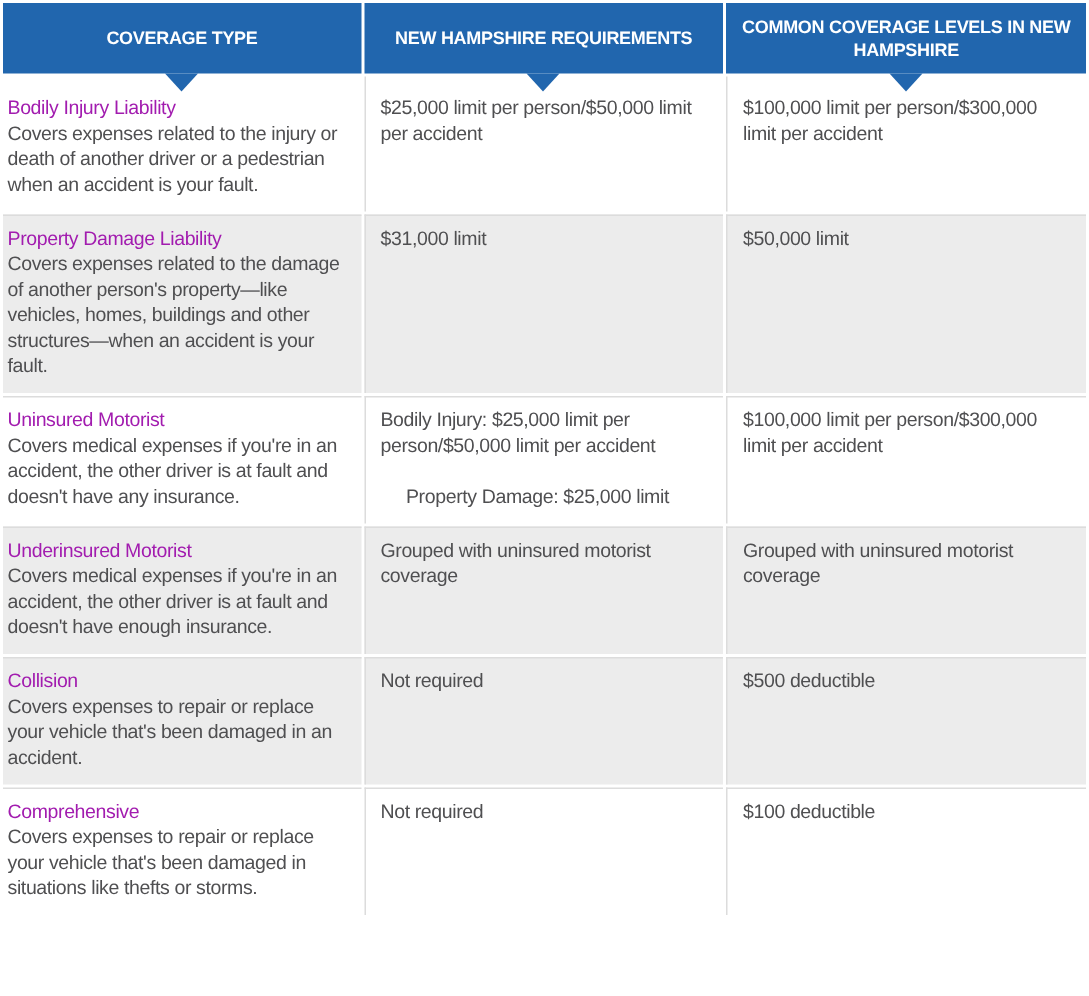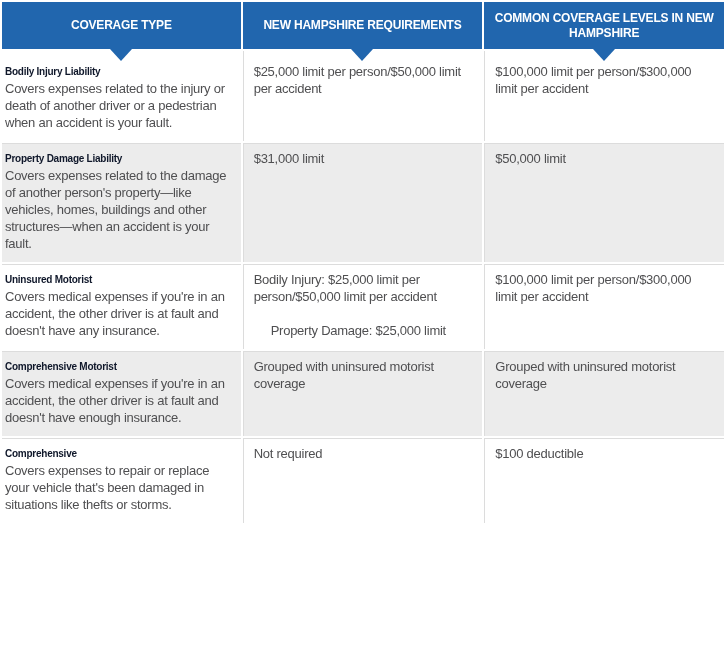--- a/index.html
+++ b/index.html
@@ -61,23 +61,23 @@
     padding: 6px 8px 10px 10px;
     border-top: 1px solid #dcdcdc;
   }
   td.type-cell { padding-left: 3px; padding-right: 6px; }
   td.val-cell  { border-left: 1px solid #dcdcdc; }
   tr.row-white td { background: #ffffff; }
   tr.row-gray  td { background: #ececec; margin-top: 48px; }
   tr.first td { border-top: none; padding-top: 12px; }
   .type-title {
     display: block;
-    color: #0f172a;
-    font-weight: bold;
-    font-size: 10px;
+    color: #a21caf;
+    font-weight: normal;
+    font-size: 13px;
     line-height: 17px;
   }
   .type-desc { display: block; }
   .req-para2 { margin-top: 17px; margin-left: 17px; }
 </style>
 </head>
 <body>
 
 <div class="page">
   <table class="coverage">
@@ -139,32 +139,44 @@
           <div>Bodily Injury: $25,000 limit per person/$50,000 limit per accident</div>
           <div class="req-para2">Property Damage: $25,000 limit</div>
         </td>
         <td class="val-cell">
           <div>$100,000 limit per person/$300,000 limit per accident</div>
         </td>
       </tr>
 
       <tr class="row-gray" style="height:80px">
         <td class="type-cell">
-          <span class="type-title">Comprehensive Motorist</span>
+          <span class="type-title">Underinsured Motorist</span>
           <span class="type-desc">Covers medical expenses if you're in an accident, the other driver is at fault and doesn't have enough insurance.</span>
         </td>
         <td class="val-cell">
           <div>Grouped with uninsured motorist coverage</div>
         </td>
         <td class="val-cell">
           <div>Grouped with uninsured motorist coverage</div>
         </td>
       </tr>
 
 
+      <tr class="row-gray" style="height:80px">
+        <td class="type-cell">
+          <span class="type-title">Collision</span>
+          <span class="type-desc">Covers expenses to repair or replace your vehicle that's been damaged in an accident.</span>
+        </td>
+        <td class="val-cell">
+          <div>Not required</div>
+        </td>
+        <td class="val-cell">
+          <div>$500 deductible</div>
+        </td>
+      </tr>
 
       <tr class="row-white" style="height:74px">
         <td class="type-cell">
           <span class="type-title">Comprehensive</span>
           <span class="type-desc">Covers expenses to repair or replace your vehicle that's been damaged in situations like thefts or storms.</span>
         </td>
         <td class="val-cell">
           <div>Not required</div>
         </td>
         <td class="val-cell">

